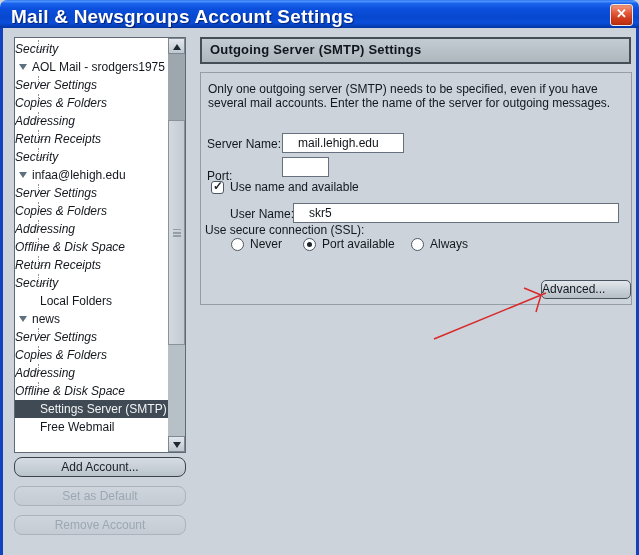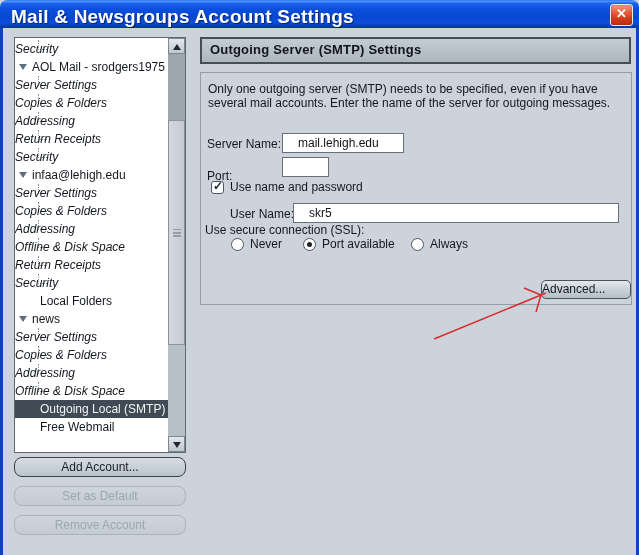--- a/index.html
+++ b/index.html
@@ -230,21 +230,21 @@
       <div class="row child">
     
     <span class="lbl">Addressing</span>
   </div>
       <div class="row child">
     
     <span class="lbl">Offline &amp; Disk Space</span>
   </div>
       <div class="row top selected">
     
-    <span class="lbl">Outgoing Local (SMTP)</span>
+    <span class="lbl">Settings Server (SMTP)</span>
   </div>
       <div class="row top">
     
     <span class="lbl">Free Webmail</span>
   </div>
     </div>
   <div class="sb">
     <div class="sb-btn up">
         <span class="tri"></span>
       </div>
@@ -270,21 +270,21 @@
 <div class="abs groupbox">
   <div class="desc">Only one outgoing server (SMTP) needs to be specified, even if you have several mail accounts. Enter the name of the server for outgoing messages.</div>
 
   <span class="flabel" style="left:6px;top:64px;">Server Name:</span>
   <input class="tinput" style="left: 81px; top: 60px; width: 122px;" value="mail.lehigh.edu">
 
   <span class="flabel" style="left:6px;top:88px;margin-top:8px;">Port:</span>
   <input class="tinput" style="left: 81px; top: 84px; width: 47px;" value="">
 
   <span class="cb"></span>
-  <span class="flabel" style="left:29px;top:107px;">Use name and password</span>
+  <span class="flabel" style="left:29px;top:107px;">Use name and available</span>
 
   <span class="flabel" style="left:29px;top:134px;">User Name:</span>
   <input class="tinput" style="left: 92px; top: 130px; width: 326px;" value="skr5">
 
   <span class="flabel" style="left:4px;top:150px;">Use secure connection (SSL):</span>
   <div class="radio-group">
       <span class="radio-item">
     <span class="dot"></span><span class="lbl">Never</span>
   </span>
       <span class="radio-item selected">

